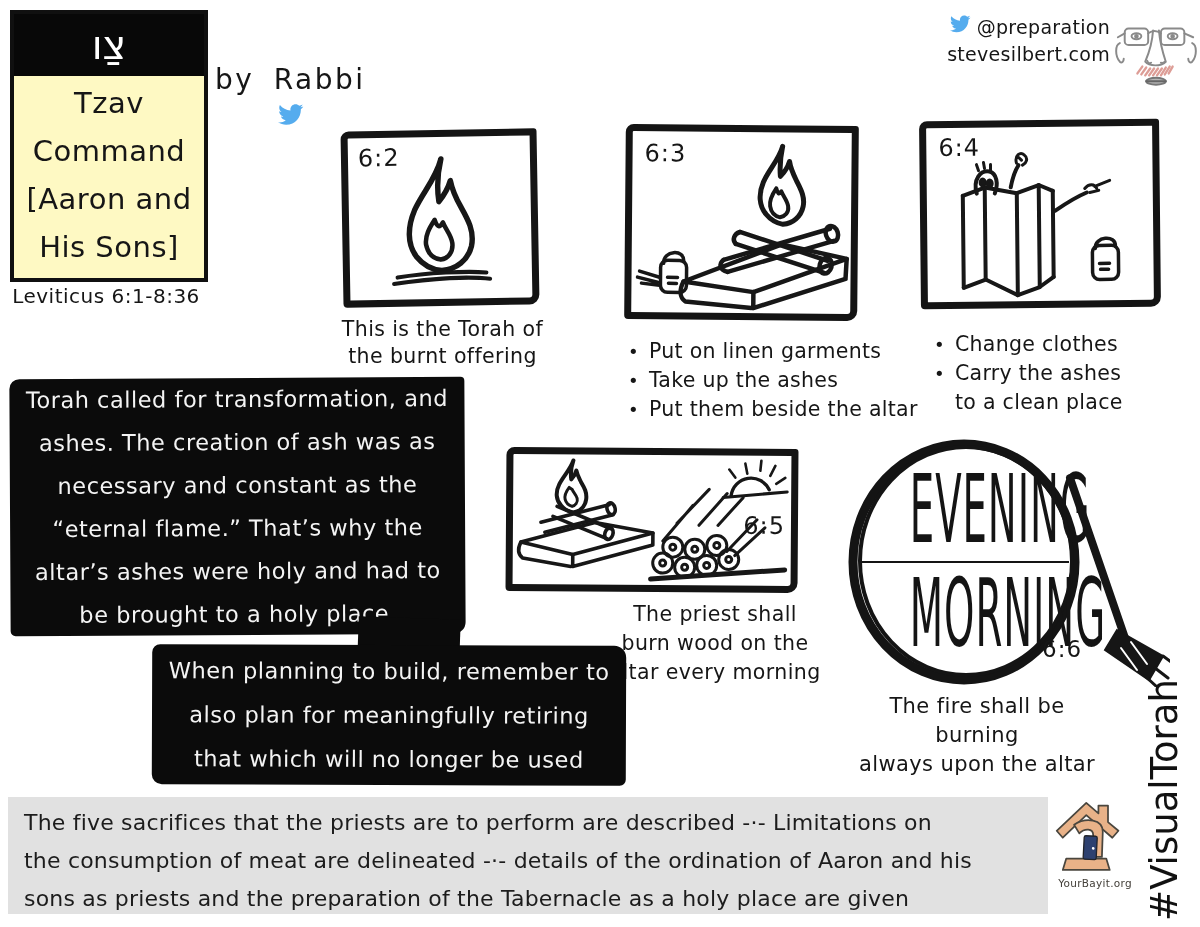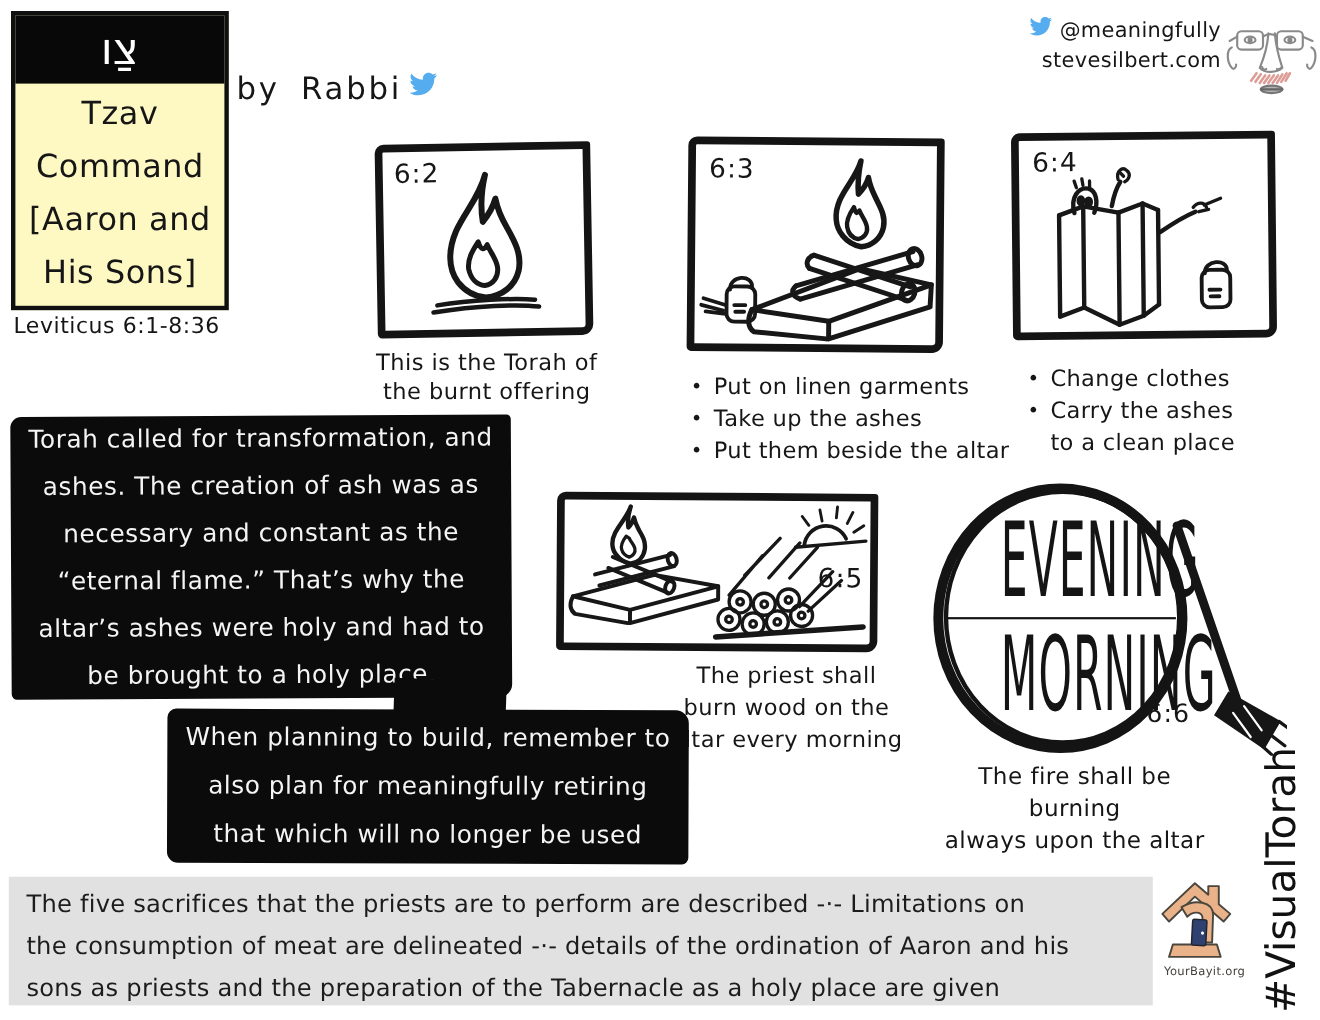--- a/index.html
+++ b/index.html
@@ -10,21 +10,21 @@
   .center{text-align:center;}
 
   
   .parsha{left:10px;top:10px;width:190px;height:264px;border:4px solid #101010;background:#fef9c3;}
   .parsha-heb{height:62px;background:#080808;color:#fff;display:flex;align-items:center;justify-content:center;font-size:40px;}
   .parsha-name{font-size:29px;line-height:48px;text-align:center;letter-spacing:.5px;padding-top:3px;}
   .parsha-ref{left:4px;top:284px;width:204px;text-align:center;font-size:20px;letter-spacing:.5px;}
 
   
   .title1{left:215px;top:16px;font-size:28px;letter-spacing:3px;word-spacing:9px;}
-  .title2{left:215px;top:63px;font-size:28px;letter-spacing:2.5px;word-spacing:8px;display:flex;align-items:center;gap:5px;}
+  .title2{left:215px;top:63px;font-size:28px;letter-spacing:2.5px;word-spacing:8px;display:flex;align-items:center;gap:5px;flex-direction:column;}
   .credit{left:920px;top:13px;width:190px;font-size:19px;line-height:26px;letter-spacing:.3px;}
   .credit-row{display:flex;justify-content:flex-end;align-items:center;gap:6px;}
   .face{left:1112px;top:4px;}
 
   
   .frame{position:absolute;border:7px solid #141414;border-radius:8px 3px 10px 4px;background:#fff;}
   .verse{position:absolute;font-size:24px;letter-spacing:1px;}
   .p62{left:342px;top:130px;width:182px;height:162px;transform:rotate(-1deg);}
   .p63{left:625px;top:125px;width:219px;height:181px;transform:rotate(.5deg);}
   .p64{left:920px;top:120px;width:226px;height:174px;transform:rotate(-.6deg);}
@@ -92,21 +92,21 @@
     </span>
   </div>
 
   <div class="abs credit">
     <div class="credit-row">
       <span>
         <svg width="22" height="22" viewBox="0 0 24 24">
             <path fill="#55acee" d="M23.4 4.8c-.8.4-1.7.6-2.6.8.9-.6 1.6-1.5 2-2.5-.9.5-1.9.9-2.9 1.1C19 3.3 17.8 2.8 16.5 2.8c-2.5 0-4.6 2-4.6 4.6 0 .4 0 .7.1 1C8.2 8.2 4.8 6.4 2.6 3.6c-.4.7-.6 1.5-.6 2.3 0 1.6.8 3 2 3.8-.7 0-1.5-.2-2.1-.6v.1c0 2.2 1.6 4.1 3.7 4.5-.4.1-.8.2-1.2.2-.3 0-.6 0-.9-.1.6 1.8 2.3 3.2 4.3 3.2-1.6 1.2-3.6 2-5.7 2-.4 0-.7 0-1.1-.1 2 1.3 4.5 2.1 7.1 2.1 8.5 0 13.1-7 13.1-13.1v-.6c.9-.7 1.7-1.5 2.2-2.5z"></path>
           </svg>
       </span>
-      <span>@meaningfully</span>
+      <span>@preparation</span>
     </div>
     <div class="credit-row">
       <span>stevesilbert.com</span>
     </div>
   </div>
 
   <div class="abs face">
     <svg width="88" height="88" viewBox="0 0 90 90" fill="none" stroke="#8a8a8a" stroke-width="2" stroke-linecap="round" stroke-linejoin="round">
       <rect x="13" y="25" width="24" height="17" rx="4"></rect>
       <rect x="50" y="25" width="24" height="17" rx="4"></rect>

